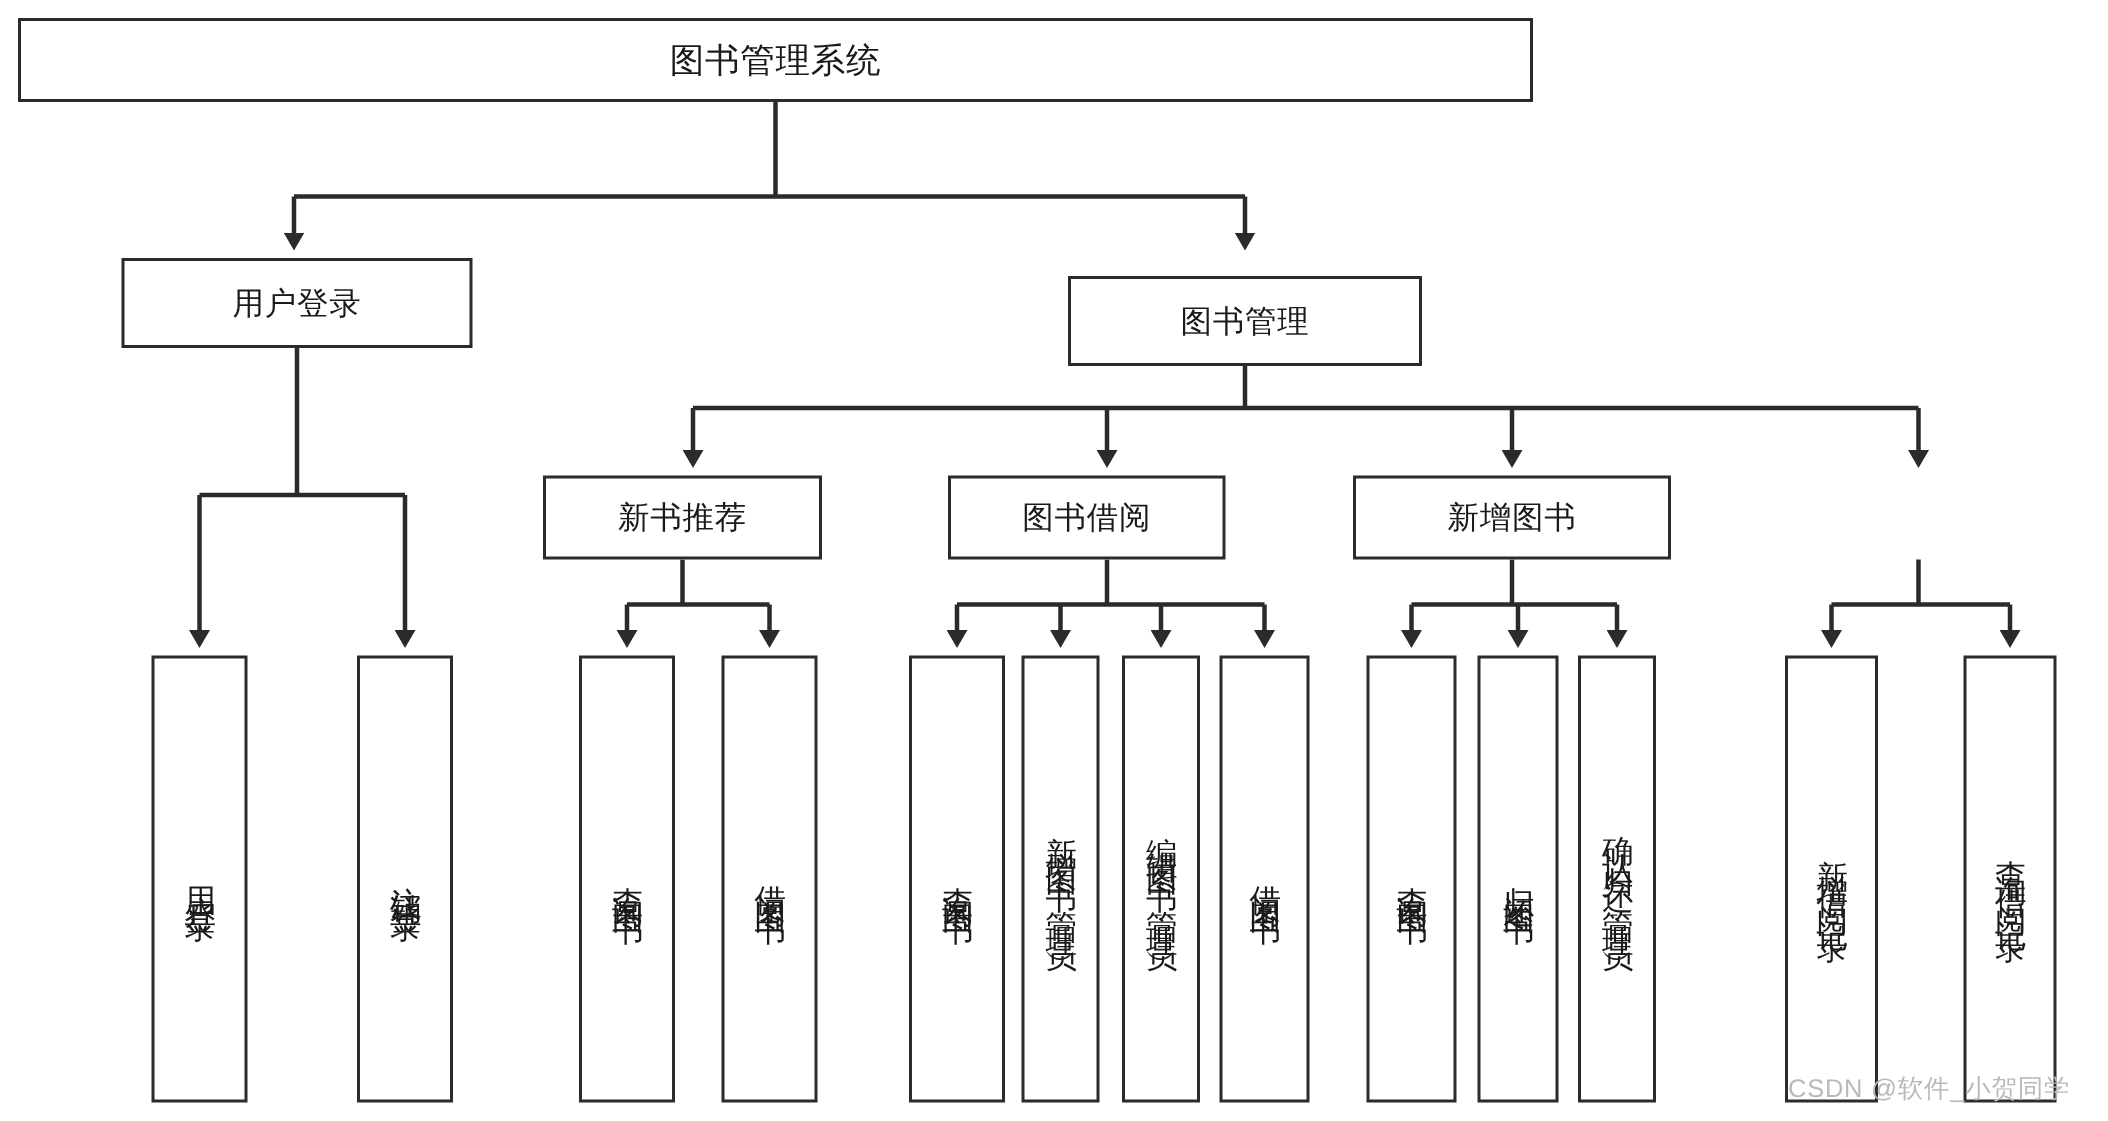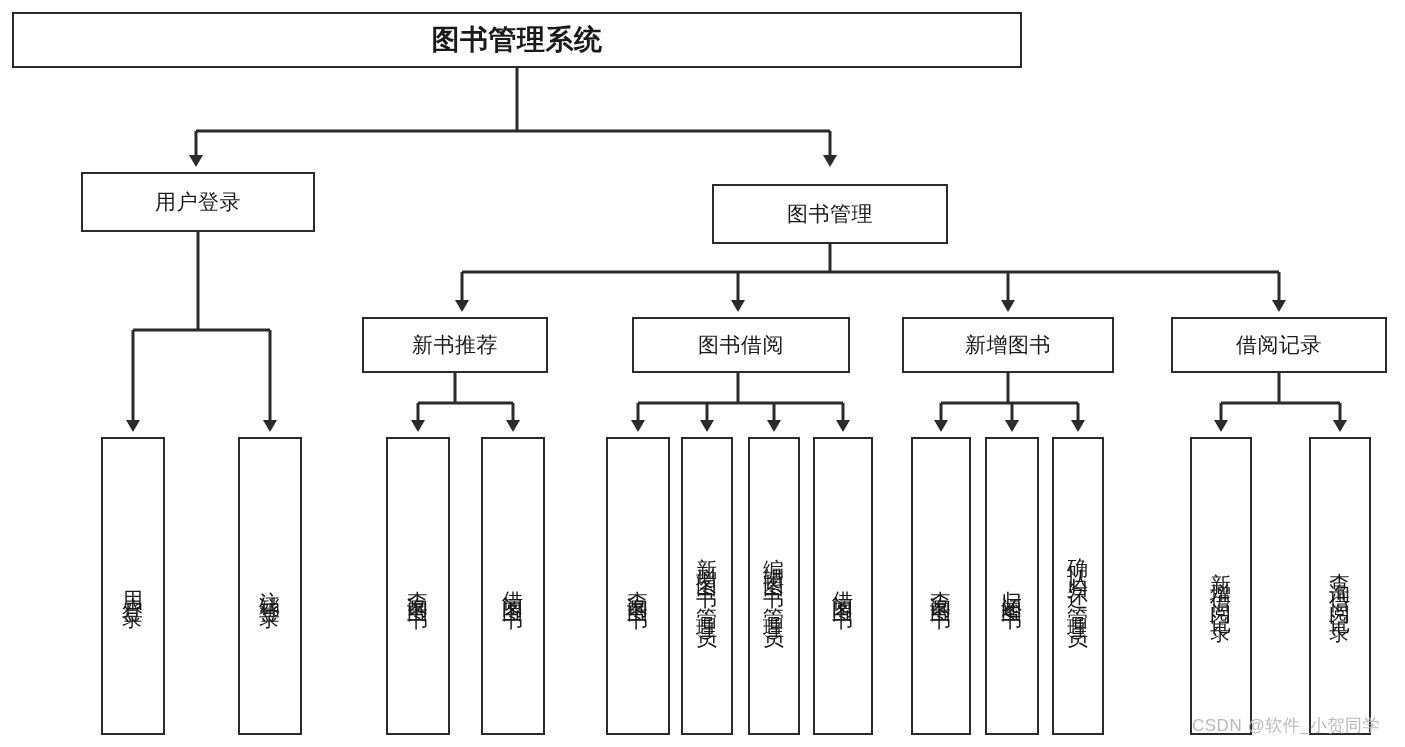--- a/index.html
+++ b/index.html
@@ -48,22 +48,21 @@
     text-orientation: upright;
     letter-spacing: 6px;
     line-height: 1;
     white-space: nowrap;
     display: block;
   }
   .node.v.fill .vtext {
     letter-spacing: 10px;
   }
   .node.root {
-    font-size: 28px;
-    font-weight: bold;
+    font-size: 23px;
   }
   #watermark {
     position: absolute;
     font-size: 17px;
     color: #b9b9b9;
     white-space: nowrap;
     letter-spacing: 0.5px;
   }
 </style>
 </head>
@@ -121,23 +120,22 @@
       <path d="M1340,403 L1340,421" marker-end="url(#ah)"></path>
     </g>
   </svg>
 
   <div class="node h root" style="left: 12px; top: 12px; width: 1010px; height: 56px;">图书管理系统</div>
 
   <div class="node h" style="left: 81px; top: 172px; width: 234px; height: 60px;">用户登录</div>
   <div class="node h" style="left: 712px; top: 172px; width: 236px; height: 60px; margin-top: 12px;">图书管理</div>
 
   <div class="node h" style="left: 362px; top: 317px; width: 186px; height: 56px;">新书推荐</div>
-  <div class="node h" style="left: 632px; top: 317px; width: 218px; height: 56px;">图书借阅</div>
+  <div class="node h" style="left: 632px; top: 317px; width: 185px; height: 56px;">图书借阅</div>
   <div class="node h" style="left: 902px; top: 317px; width: 212px; height: 56px;">新增图书</div>
-  <div class="node h" style="left: 1171px; top: 317px; width: 216px; height: 56px;">借阅记录</div>
 
   <div class="node v" style="left: 101px; top: 437px; width: 64px; height: 298px;">
     <span class="vtext">用户登录</span>
     </div>
   <div class="node v" style="left: 238px; top: 437px; width: 64px; height: 298px;">
     <span class="vtext">注销登录</span>
     </div>
   <div class="node v" style="left: 386px; top: 437px; width: 64px; height: 298px;">
     <span class="vtext">查询图书</span>
     </div>

